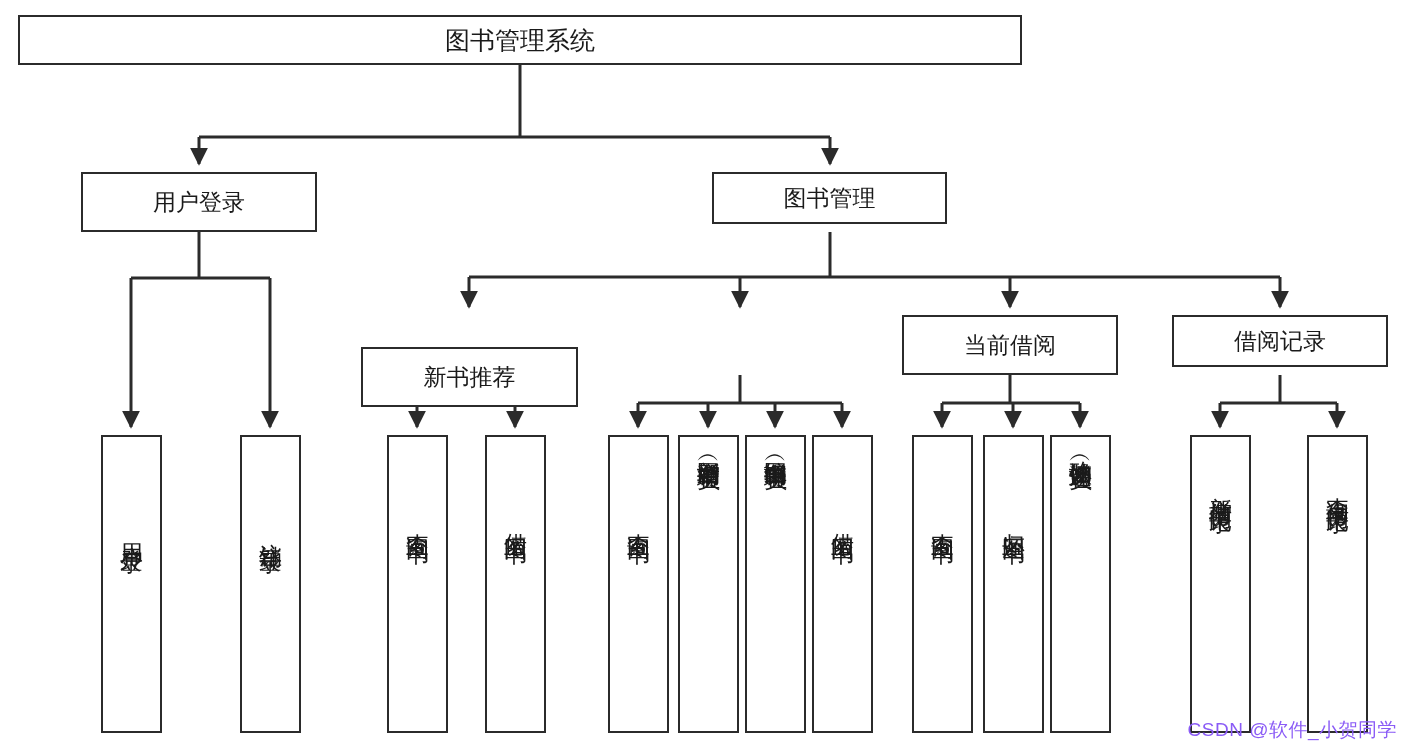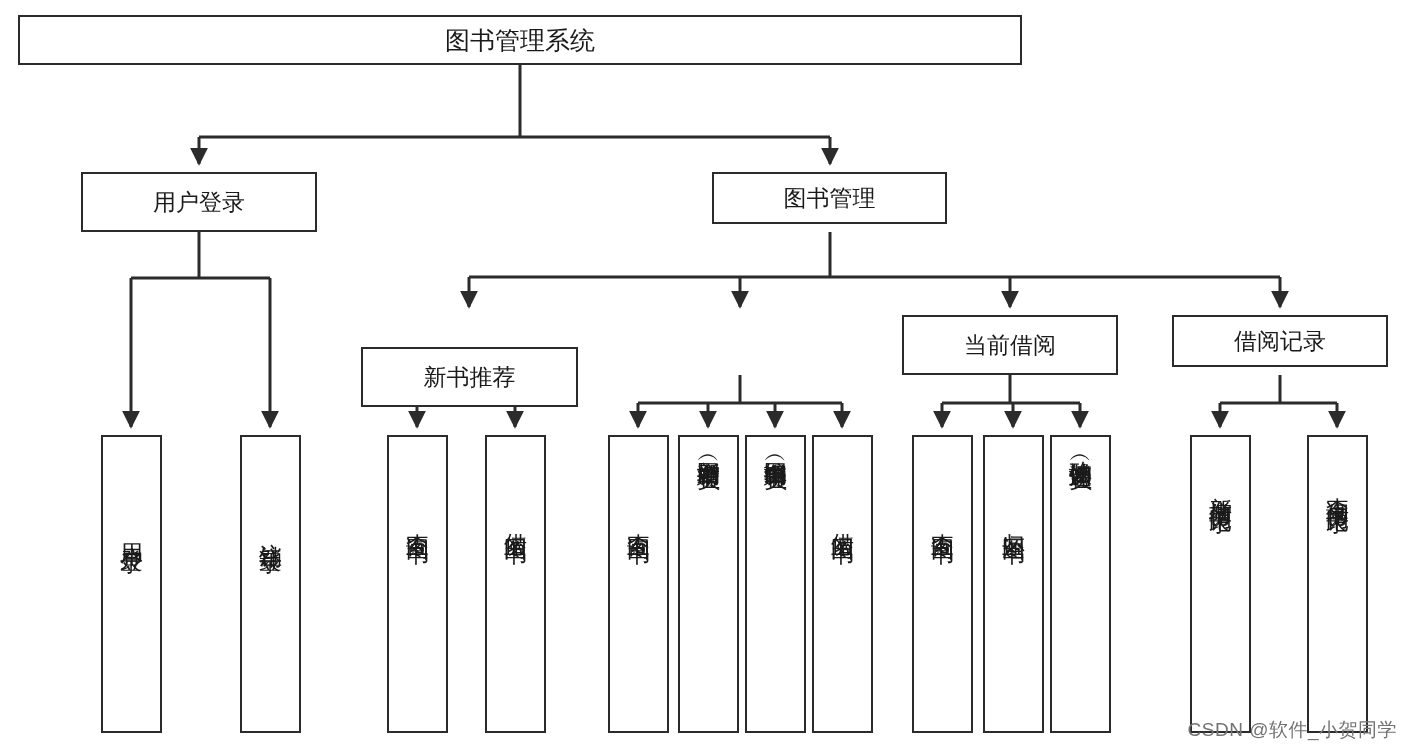--- a/index.html
+++ b/index.html
@@ -67,21 +67,21 @@
     text-align: center;
   }
   .leaf.tall .vlbl {
     letter-spacing: 1px;
   }
   .watermark {
     position: absolute;
     right: 8px;
     bottom: 4px;
     font-size: 19px;
-    color: #737373;
+    color: #8b5cf6;
     white-space: nowrap;
     letter-spacing: 0.5px;
   }
 </style>
 </head>
 <body>
 
 <div id="canvas">
 
   <svg id="wires" viewBox="0 0 1405 747" xmlns="http://www.w3.org/2000/svg">

